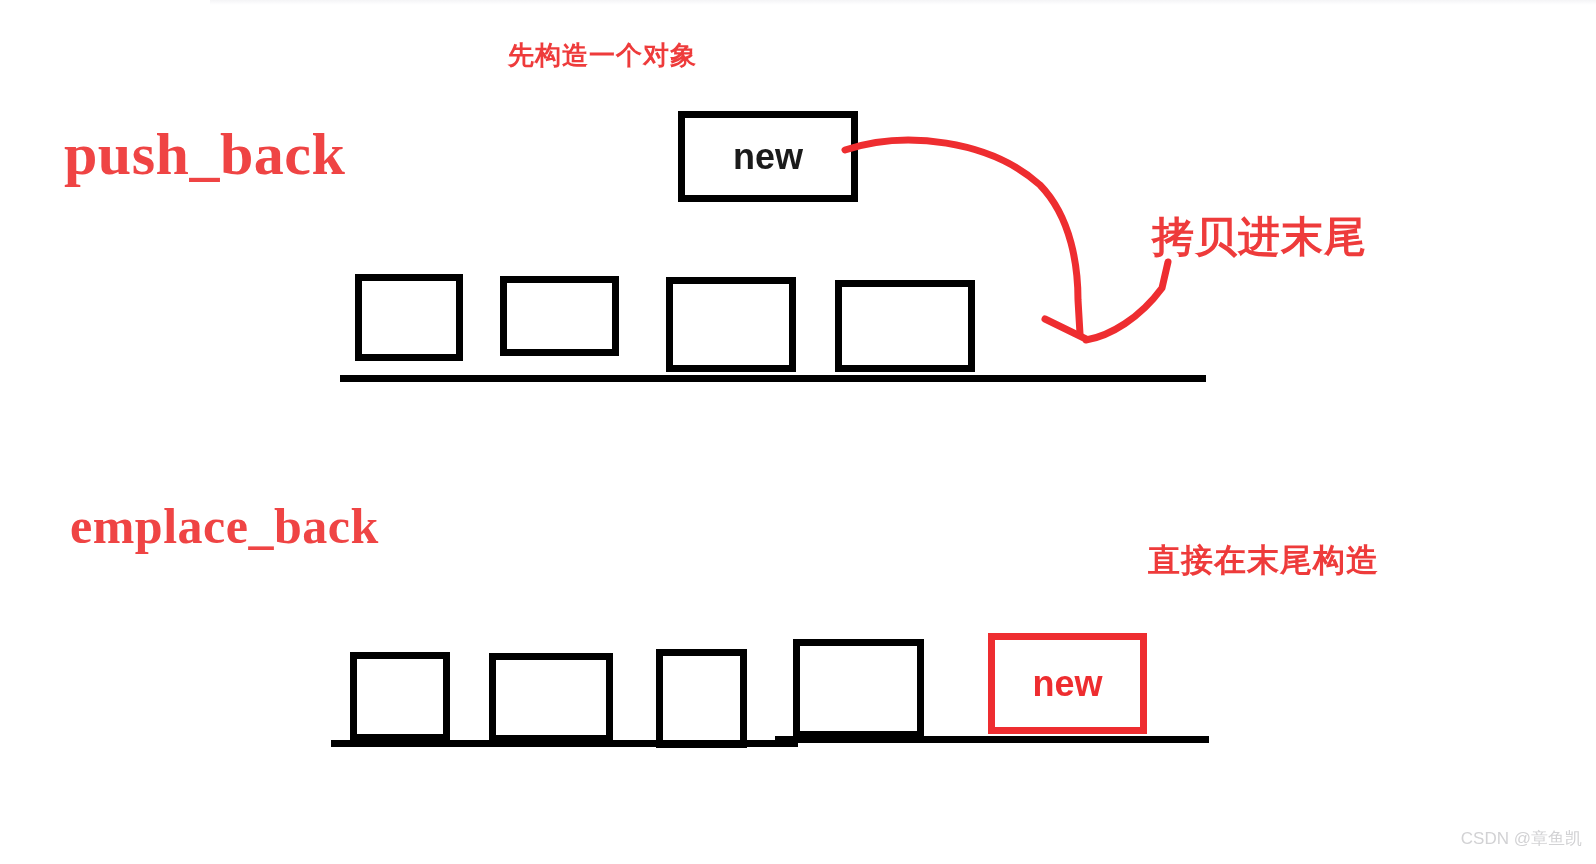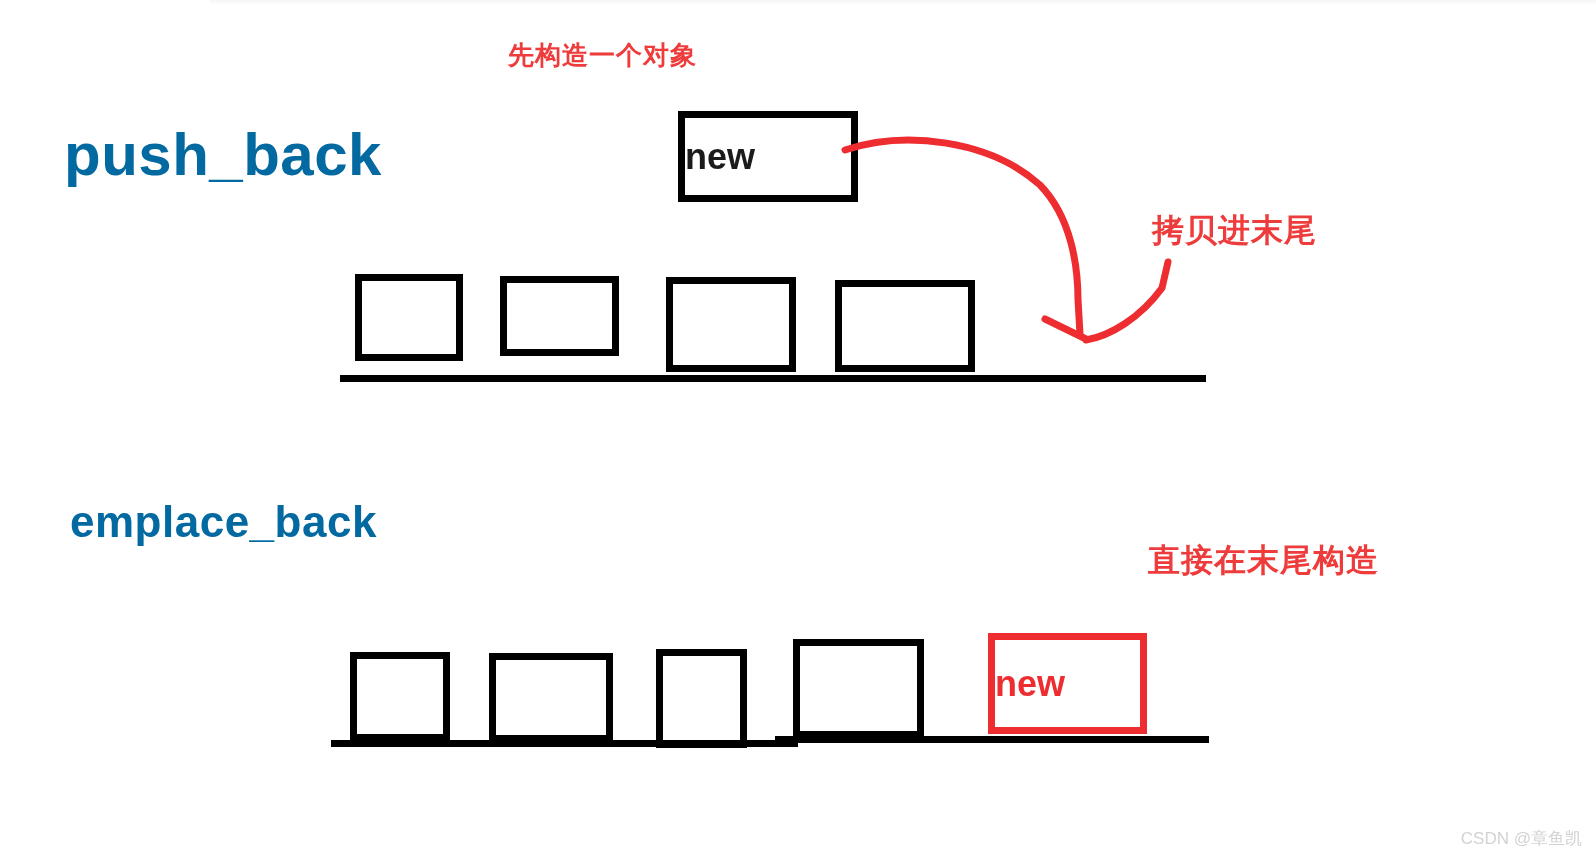--- a/index.html
+++ b/index.html
@@ -23,51 +23,52 @@
     left: 210px;
     top: 0;
     width: 1386px;
     height: 5px;
     background: linear-gradient(to bottom, #f4f4f6 0%, #fbfbfc 60%, #ffffff 100%);
   }
   
   .section-title {
     position: absolute;
     font-weight: bold;
-    color: #0369a1;
+    color: #ef4444;
     letter-spacing: 0.5px;
     white-space: nowrap;
+    font-family: Liberation Serif, serif;
   }
   #title-push {
     left: 64px;
     top: 120px;
     font-size: 60px;
   }
   #title-emplace {
     left: 70px;
     top: 497px;
-    font-size: 44px;
+    font-size: 50px;
   }
   
   .annot {
     position: absolute;
     color: #ee3b3b;
     font-weight: bold;
     white-space: nowrap;
   }
   #annot-construct {
     left: 508px;
     top: 38px;
     font-size: 26px;
     letter-spacing: 1px;
   }
   #annot-copy-tail {
     left: 1152px;
     top: 209px;
-    font-size: 32px;
+    font-size: 42px;
     letter-spacing: 1px;
   }
   #annot-construct-tail {
     left: 1148px;
     top: 539px;
     font-size: 32px;
     letter-spacing: 1px;
   }
   
   .box {
@@ -78,20 +79,21 @@
   }
   .box.red {
     border-color: #ee2d30;
   }
   .box-label {
     position: absolute;
     left: 0;
     right: 0;
     top: 50%;
     transform: translateY(-50%);
+    text-align: center;
     font-size: 36px;
     font-weight: bold;
     color: #1b1b1b;
   }
   .box.red .box-label {
     color: #ee2d30;
   }
   
   .baseline {
     position: absolute;

